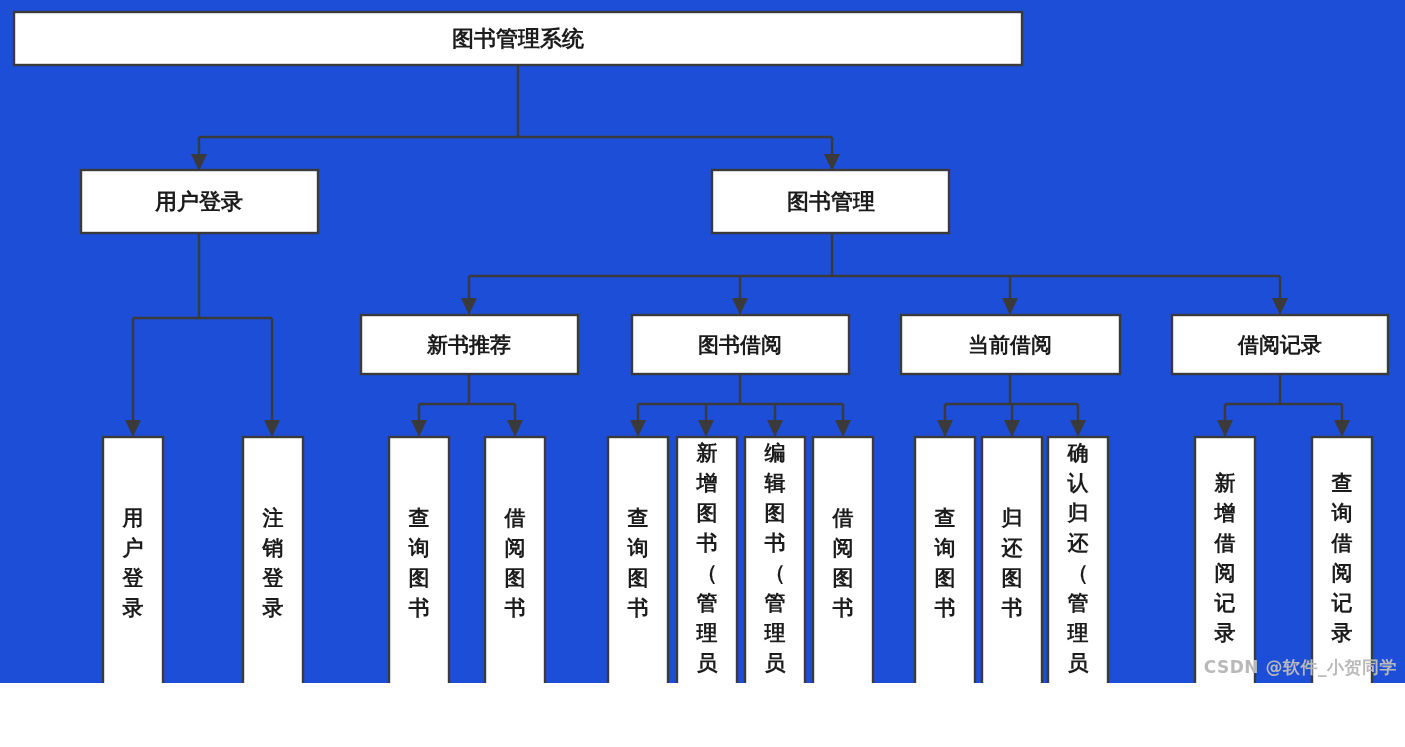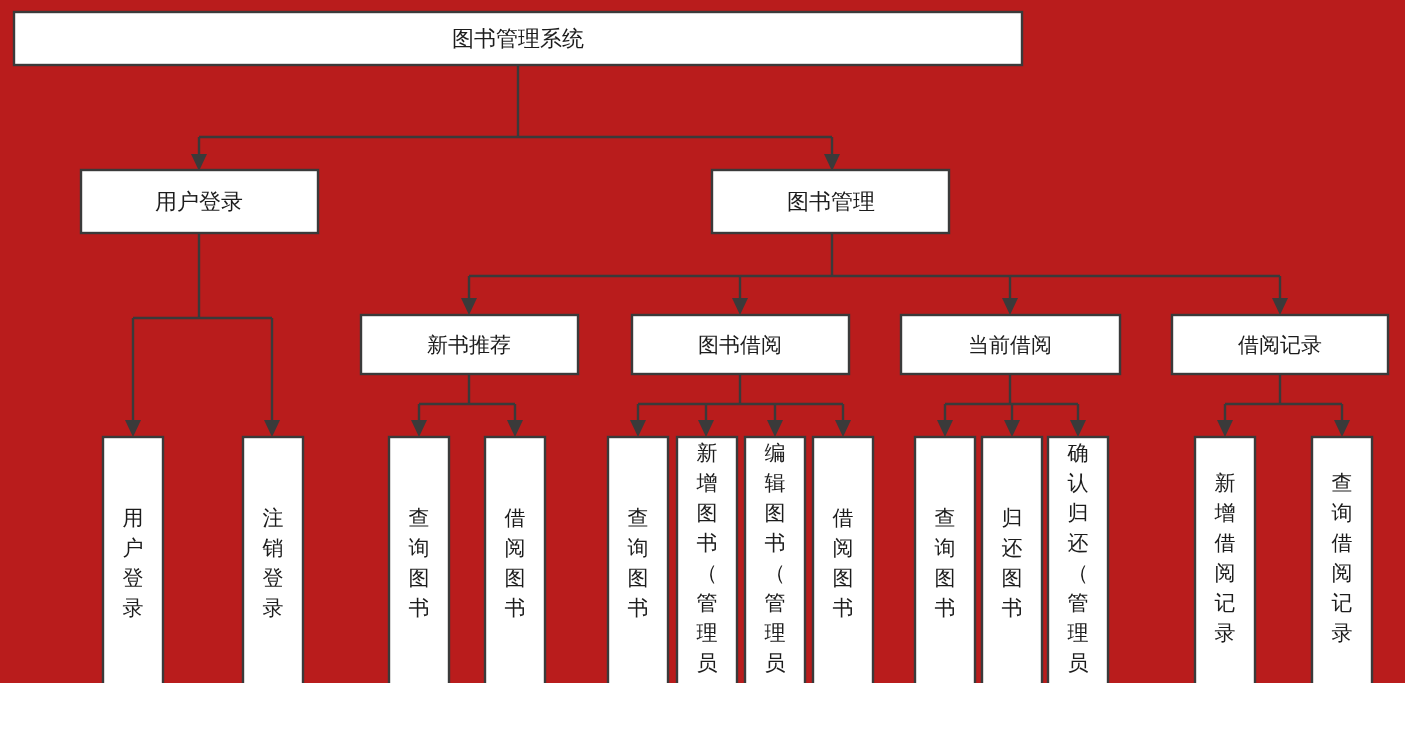--- a/index.html
+++ b/index.html
@@ -7,22 +7,23 @@
     padding: 0;
     background: #ffffff;
   }
   body {
     font-family: "DejaVu Sans", "Liberation Sans", sans-serif;
   }
   #canvas {
     position: relative;
     width: 1405px;
     height: 683px;
-    background: #b91c1c;
+    background: #1d4ed8;
     overflow: hidden;
+    font-weight: bold;
   }
   svg.diagram {
     position: absolute;
     left: 0;
     top: 0;
     width: 1405px;
     height: 747px;
   }
   .node-box {
     fill: #ffffff;
@@ -242,14 +243,15 @@
       <text class="leaf-label" x="1225" y="490"><tspan x="1225" dy="0">新</tspan><tspan x="1225" dy="30">增</tspan><tspan x="1225" dy="30">借</tspan><tspan x="1225" dy="30">阅</tspan><tspan x="1225" dy="30">记</tspan><tspan x="1225" dy="30">录</tspan></text>
     </g>
 
     <g>
       <rect class="node-box" x="1312" y="437" width="60" height="298"></rect>
       <text class="leaf-label" x="1342" y="490"><tspan x="1342" dy="0">查</tspan><tspan x="1342" dy="30">询</tspan><tspan x="1342" dy="30">借</tspan><tspan x="1342" dy="30">阅</tspan><tspan x="1342" dy="30">记</tspan><tspan x="1342" dy="30">录</tspan></text>
     </g>
 
   </svg>
 
+  <div class="watermark">CSDN @软件_小贺同学</div>
 
 </div>
 
 </body></html>

